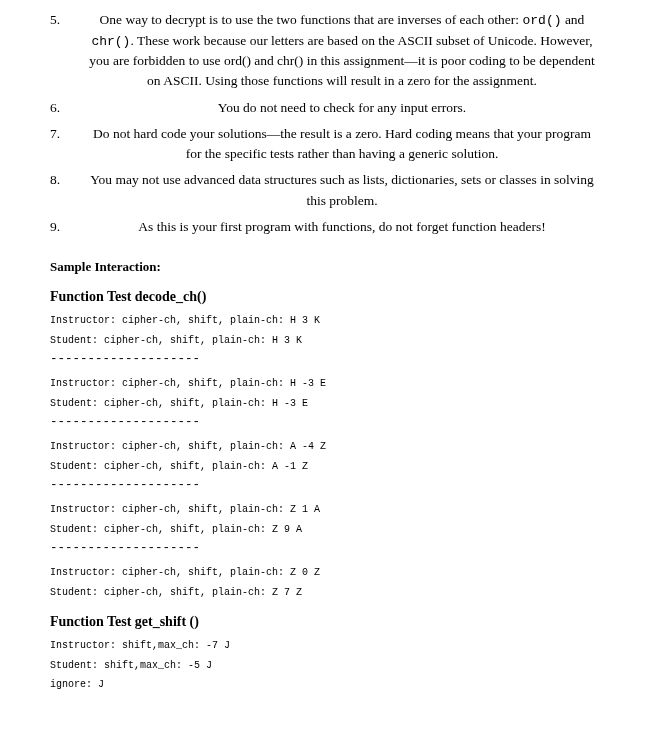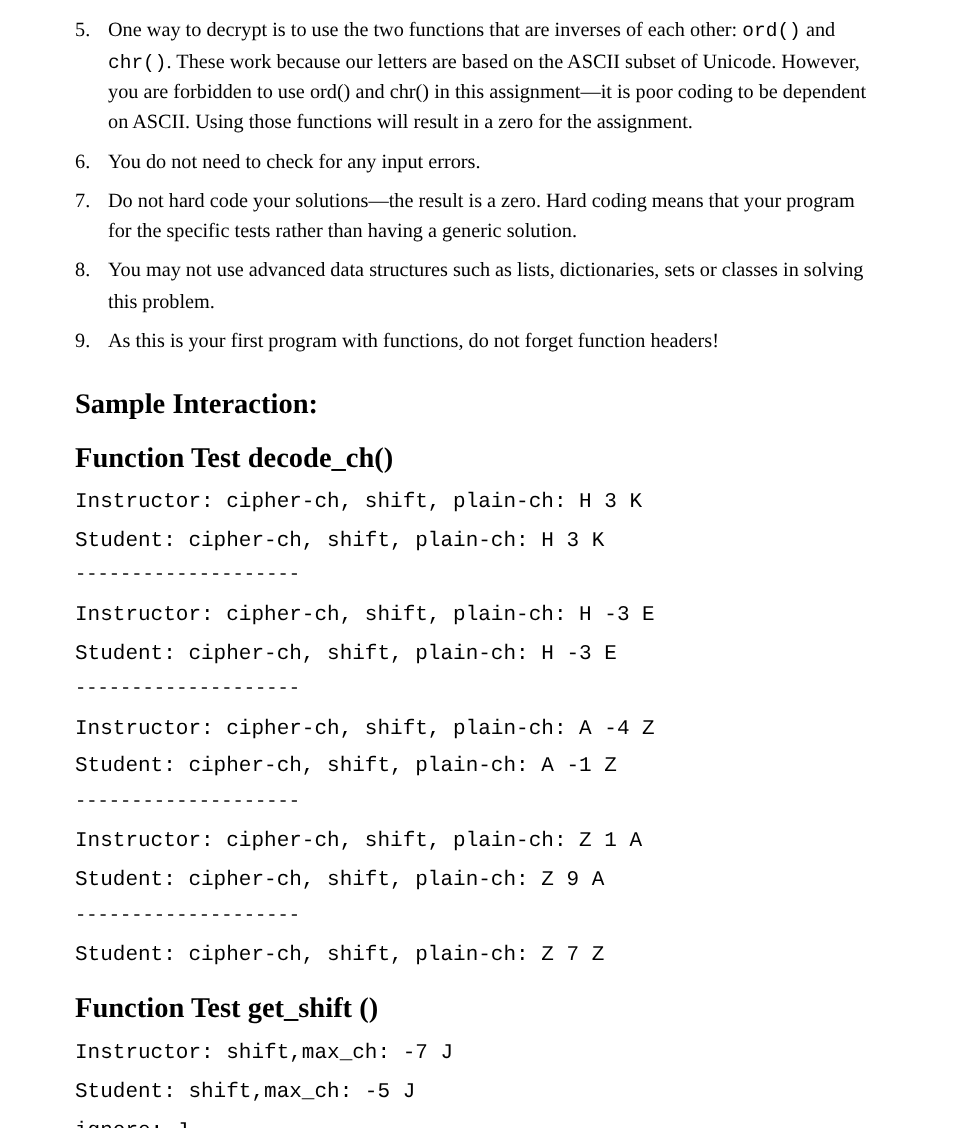--- a/index.html
+++ b/index.html
@@ -25,43 +25,44 @@
       display: flex;
       margin-bottom: 6px;
       line-height: 1.5;
     }
     .list-num {
       min-width: 22px;
       font-size: 13.5px;
     }
     .list-content {
       flex: 1;
+      text-align: center;
     }
     code, .mono {
       font-family: 'Courier New', Courier, monospace;
       font-size: 13px;
     }
     strong {
       font-weight: normal;
     }
     .section-title {
       font-weight: bold;
-      font-size: 19px;
+      font-size: 13px;
       margin-top: 22px;
       margin-bottom: 10px;
     }
     .subsection-title {
       font-weight: bold;
-      font-size: 19px;
+      font-size: 14px;
       margin-top: 14px;
       margin-bottom: 8px;
     }
     .code-block {
       font-family: 'Courier New', Courier, monospace;
-      font-size: 14px;
+      font-size: 10px;
       line-height: 1.55;
       margin-bottom: 4px;
       white-space: pre;
     }
     .separator {
       font-family: 'Courier New', Courier, monospace;
       font-size: 12.5px;
       color: #000;
       margin-bottom: 2px;
       white-space: pre;
@@ -125,20 +126,21 @@
   <div class="separator">--------------------</div>
 </div>
 
 <div class="test-group">
   <div class="code-block">Instructor: cipher-ch, shift, plain-ch: Z 1 A</div>
   <div class="code-block">Student: cipher-ch, shift, plain-ch: Z 9 A</div>
   <div class="separator">--------------------</div>
 </div>
 
 <div class="test-group">
+  <div class="code-block">Instructor: cipher-ch, shift, plain-ch: Z 0 Z</div>
   <div class="code-block">Student: cipher-ch, shift, plain-ch: Z 7 Z</div>
 </div>
 
 <div class="subsection-title">Function Test get_shift ()</div>
 
 <div class="test-group">
   <div class="code-block">Instructor: shift,max_ch: -7 J</div>
   <div class="code-block">Student: shift,max_ch: -5 J</div>
   <div class="code-block">ignore: J</div>
 

